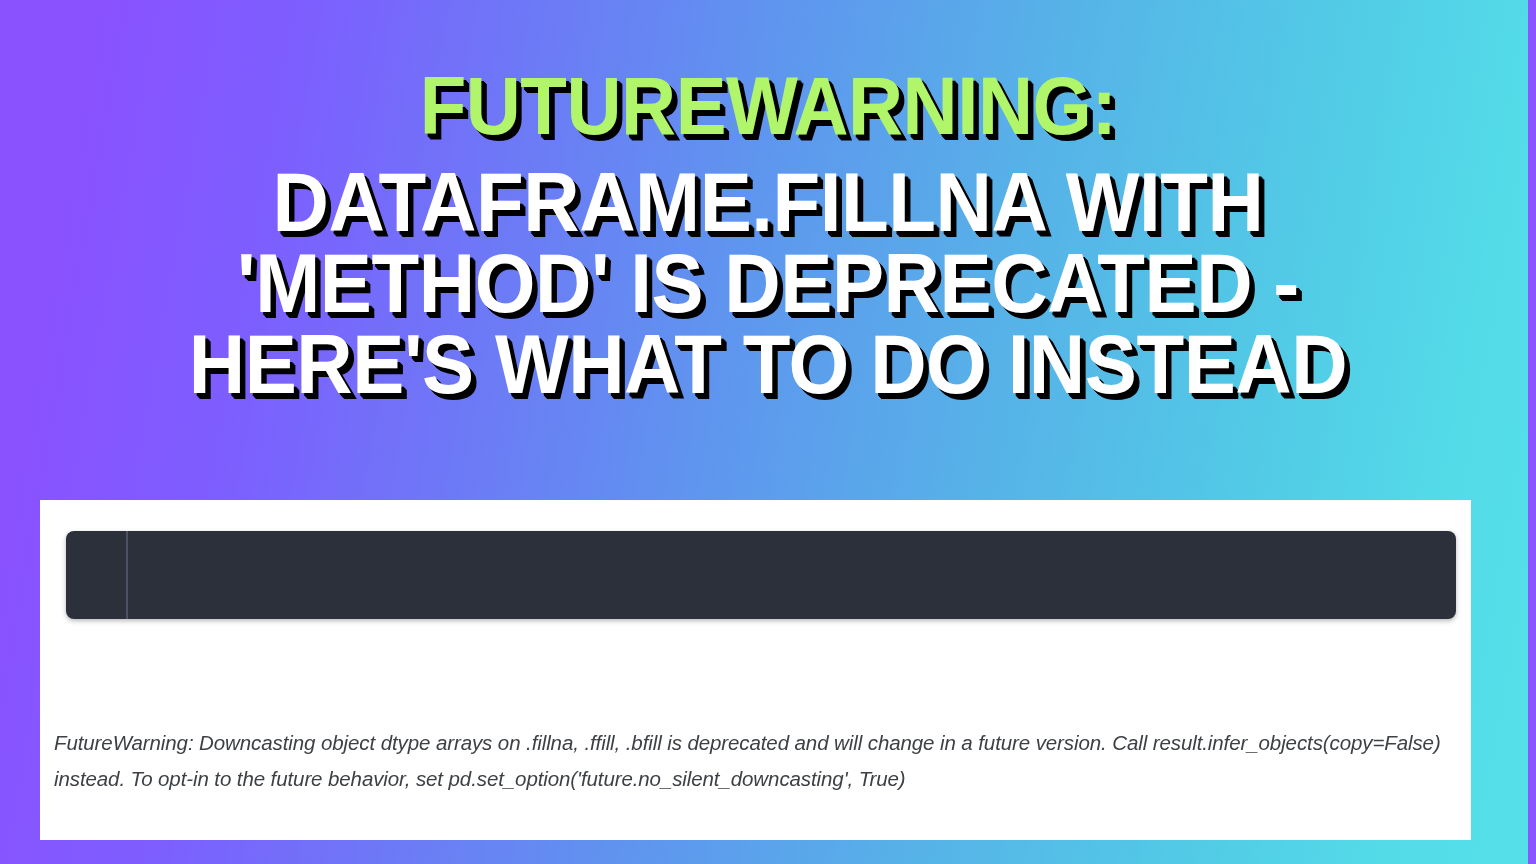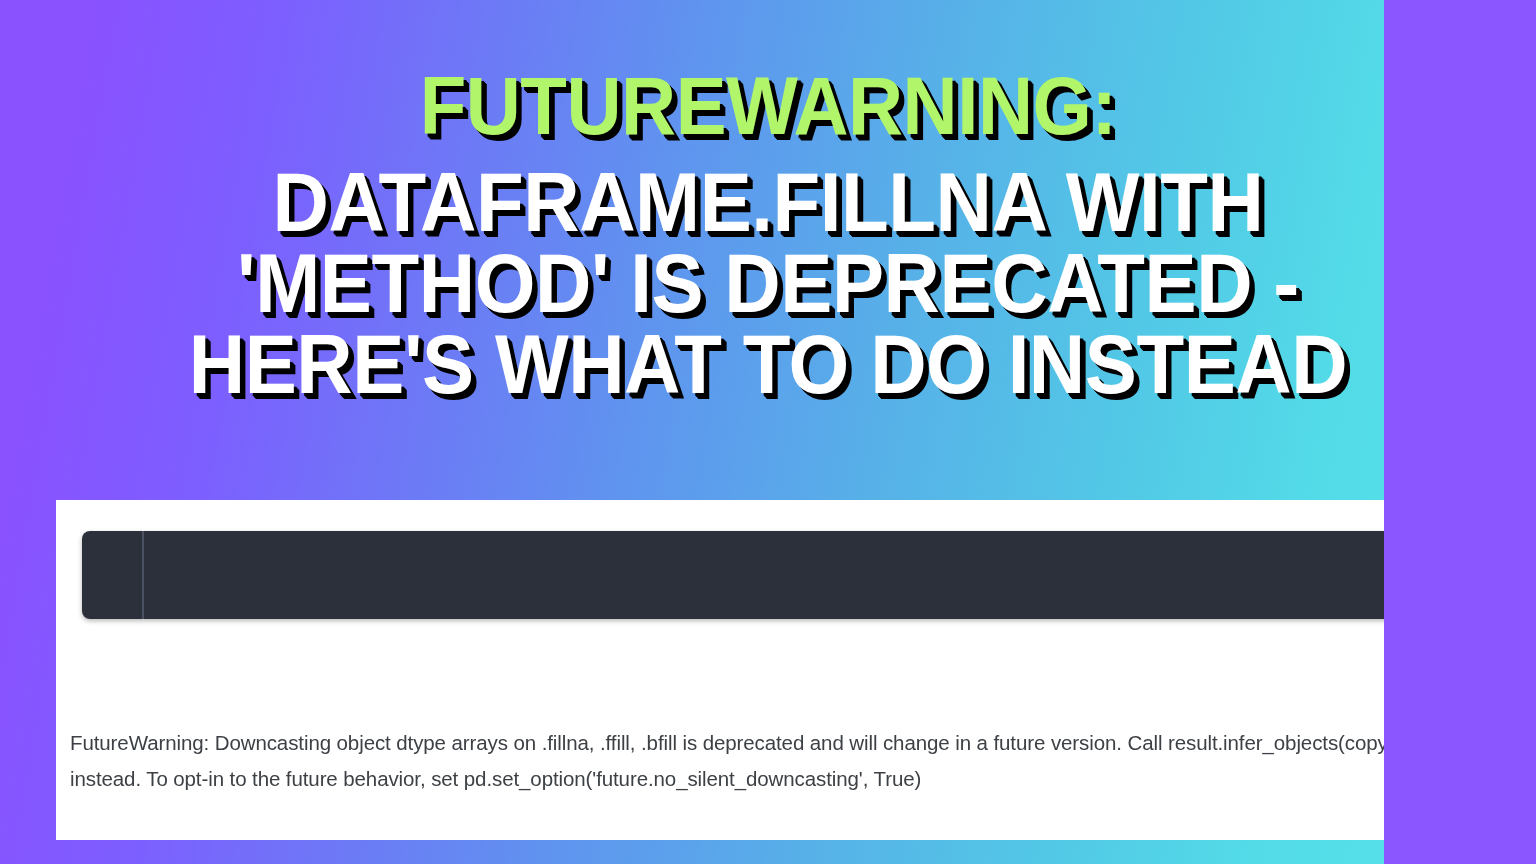--- a/index.html
+++ b/index.html
@@ -9,21 +9,21 @@
   body {
     width: 1536px;
     height: 864px;
     overflow: hidden;
     font-family: "Liberation Sans", sans-serif;
     background: #8B55FF;
   }
 
   #stage {
     position: relative;
-    width: 1384px;
+    width: 1528px;
     height: 864px;
     overflow: hidden;
     background: linear-gradient(100deg,
         #8a52ff 0%,
         #8a52ff 6%,
         #7d5eff 18%,
         #6d79f6 32%,
         #5f94ef 46%,
         #57b0e8 62%,
         #52c8e6 78%,
@@ -70,27 +70,28 @@
     text-shadow:
        3px 3px 0 #000,
        4px 4px 0 #000,
        5px 5px 0 #000,
        6px 6px 0 #000;
   }
 
   
   #content-card {
     position: absolute;
-    left: 56px;
+    left: 40px;
     top: 500px;
     width: 1431px;
     height: 340px;
     background: #ffffff;
     z-index: 2;
     overflow: hidden;
+    font-style: italic;
   }
 
   
   #code-block {
     position: absolute;
     left: 26px;
     top: 31px;
     width: 1390px;
     height: 88px;
     background: #2b303b;

